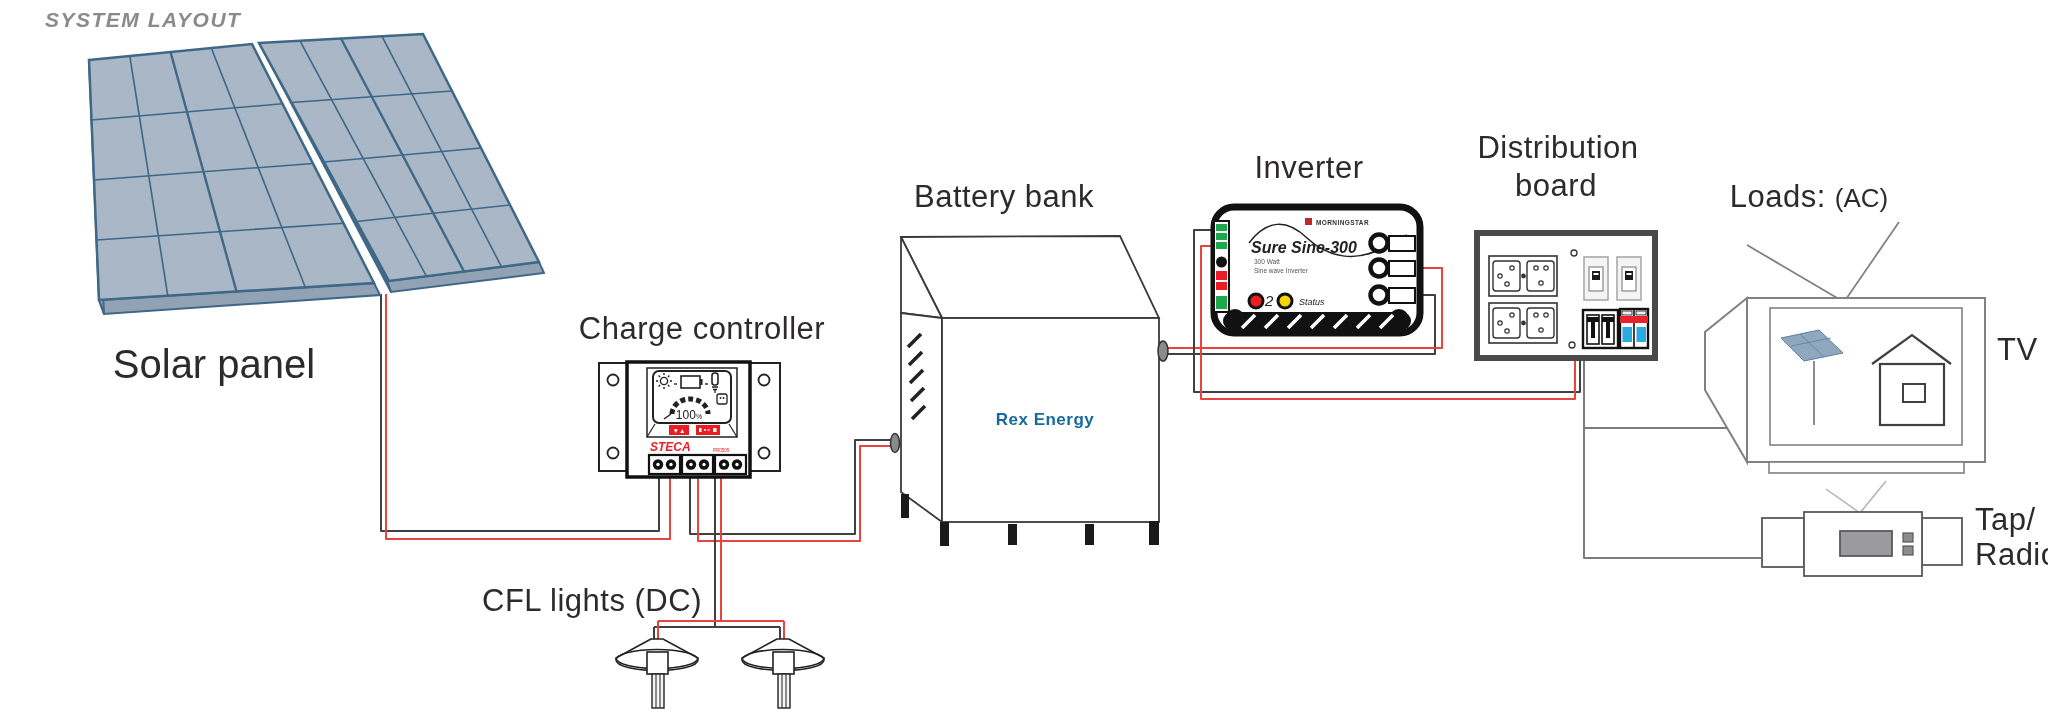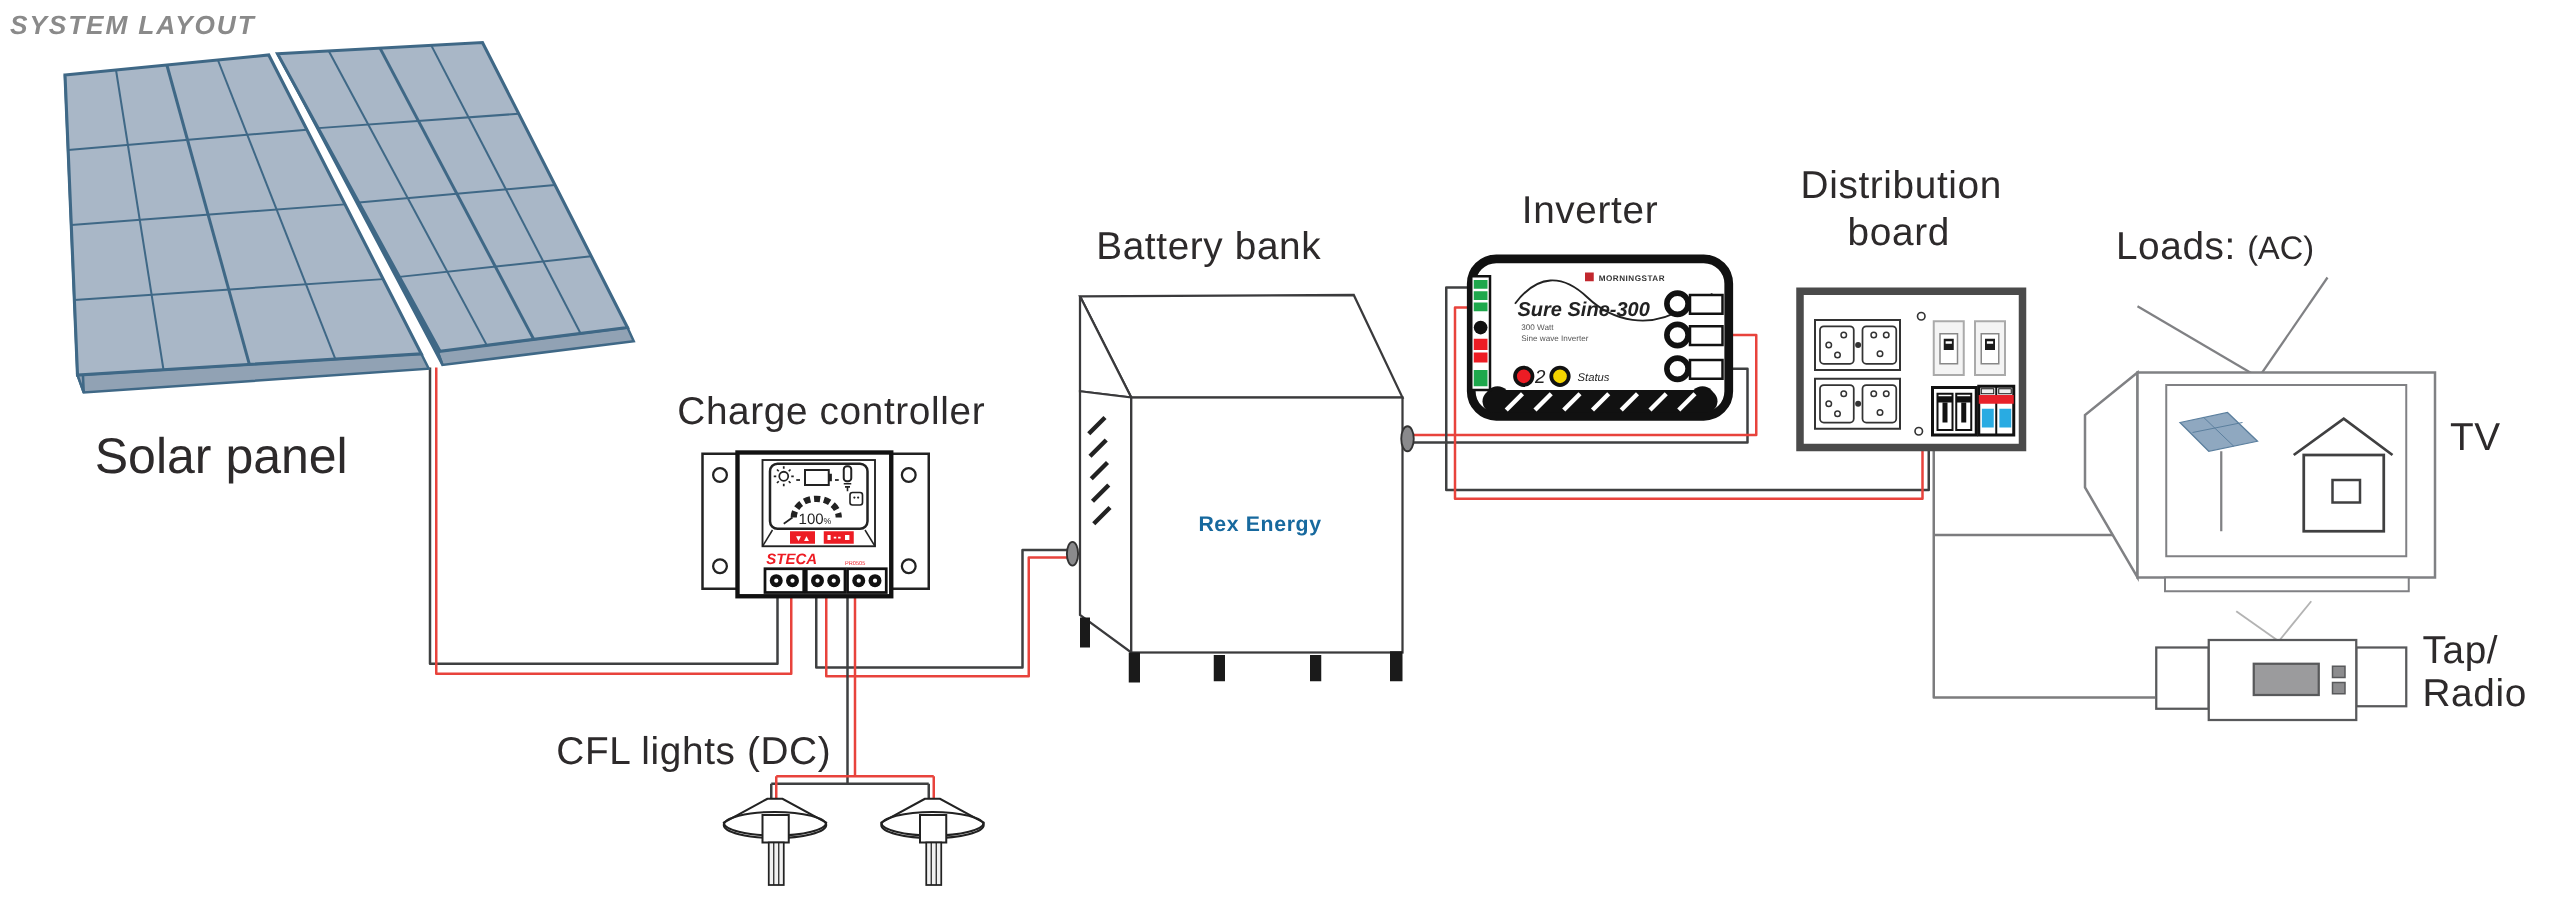--- a/index.html
+++ b/index.html
@@ -1,16 +1,16 @@
 <!DOCTYPE html>
 <html><head>
 <meta charset="utf-8">
 <style>
   html,body{margin:0;padding:0;background:#ffffff;}
-  .stage{width:2012px;height:725px;position:relative;font-family:"Liberation Sans",sans-serif;}
+  .stage{width:2012px;height:725px;position:relative;font-family:"Liberation Sans",sans-serif;padding-left:37px;}
   svg text{font-family:"Liberation Sans",sans-serif;fill:#2d2a2b;}
   .sys-title{font-size:21px;font-style:italic;font-weight:bold;fill:#8a8a8a;letter-spacing:1.5px;}
   .lbl-xl{font-size:40px;}
   .lbl{font-size:31px;letter-spacing:.5px;}
   .lbl-sm{font-size:26px;}
   .steca{font-size:12px;font-weight:bold;font-style:italic;fill:#ed1c24;}
   .steca-model{font-size:4.5px;fill:#ed1c24;}
   .gauge-txt{font-size:12px;fill:#222;}
   .gauge-unit{font-size:7px;fill:#222;}
   .inv-brand{font-size:6.5px;font-weight:bold;fill:#333;letter-spacing:.4px;}

